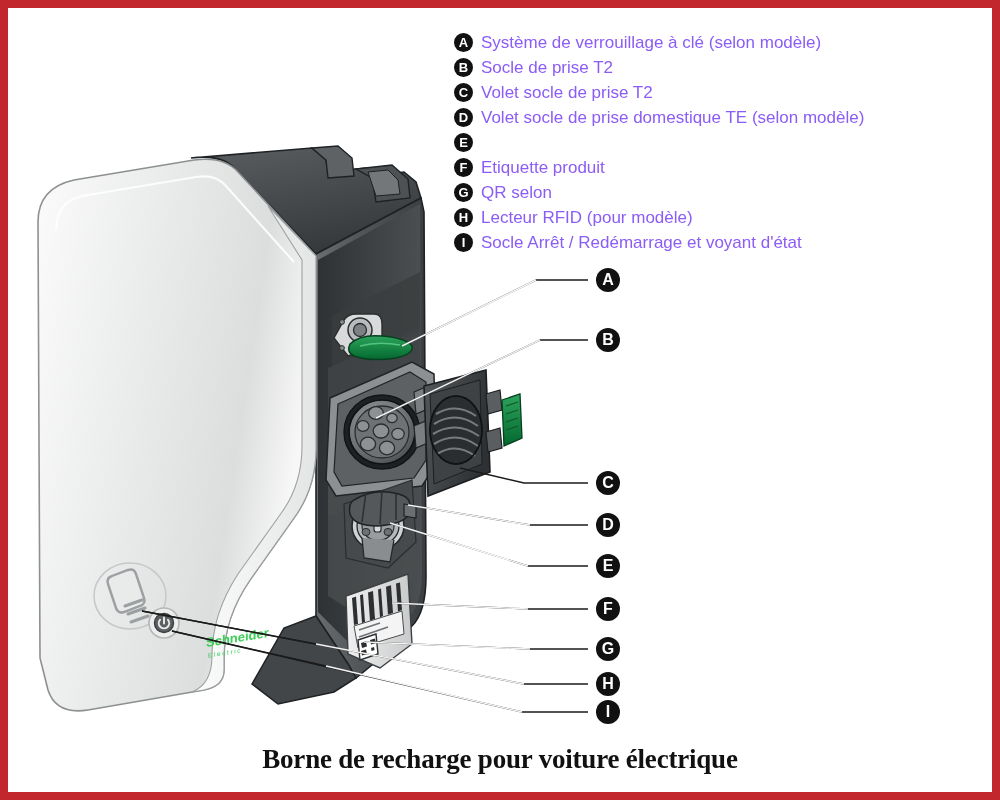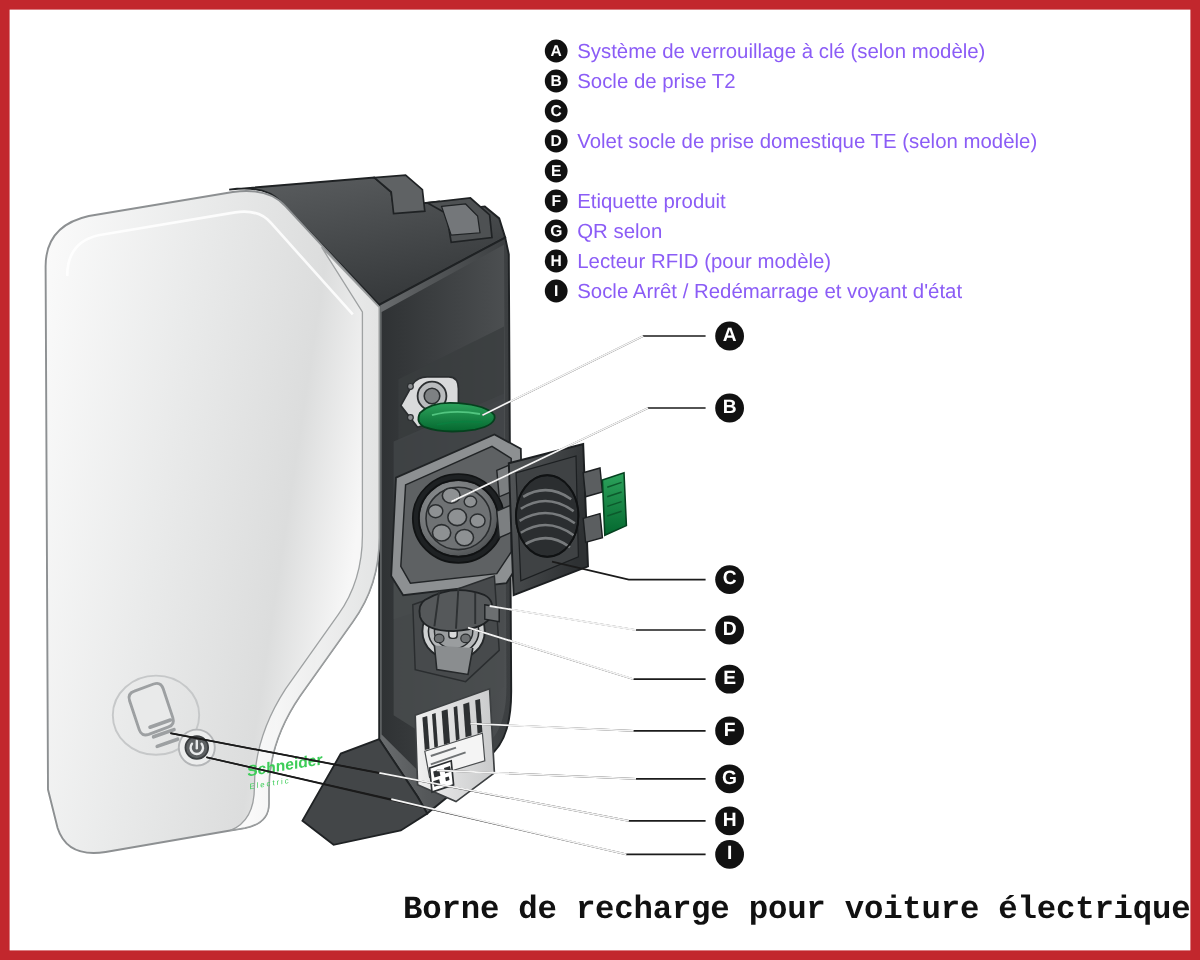--- a/index.html
+++ b/index.html
@@ -72,25 +72,25 @@
     width: 984px;
     height: 720px;
   }
   #figure svg { display: block; }
   
   #caption {
     position: absolute;
     left: 0;
     right: 0;
     top: 736px;
-    text-align: right;
+    text-align: center;
     font-size: 27px;
     font-weight: bold;
     color: #111111;
-    font-family: Liberation Mono, monospace;
+    font-family: Liberation Serif, serif;
     letter-spacing: -0.2px;
   }
 </style>
 </head>
 <body>
 
 <div id="page">
 
   <div id="figure">
     <svg viewBox="0 0 984 720" width="984" height="720" xmlns="http://www.w3.org/2000/svg">
@@ -361,20 +361,21 @@
     <div class="legend-row">
       <div class="marker">A</div>
       <div class="legend-label">Système de verrouillage à clé (selon modèle)</div>
     </div>
     <div class="legend-row">
       <div class="marker">B</div>
       <div class="legend-label">Socle de prise T2</div>
     </div>
     <div class="legend-row">
       <div class="marker">C</div>
+      <div class="legend-label">Volet socle de prise T2</div>
     </div>
     <div class="legend-row">
       <div class="marker">D</div>
       <div class="legend-label">Volet socle de prise domestique TE (selon modèle)</div>
     </div>
     <div class="legend-row">
       <div class="marker">E</div>
     </div>
     <div class="legend-row">
       <div class="marker">F</div>

